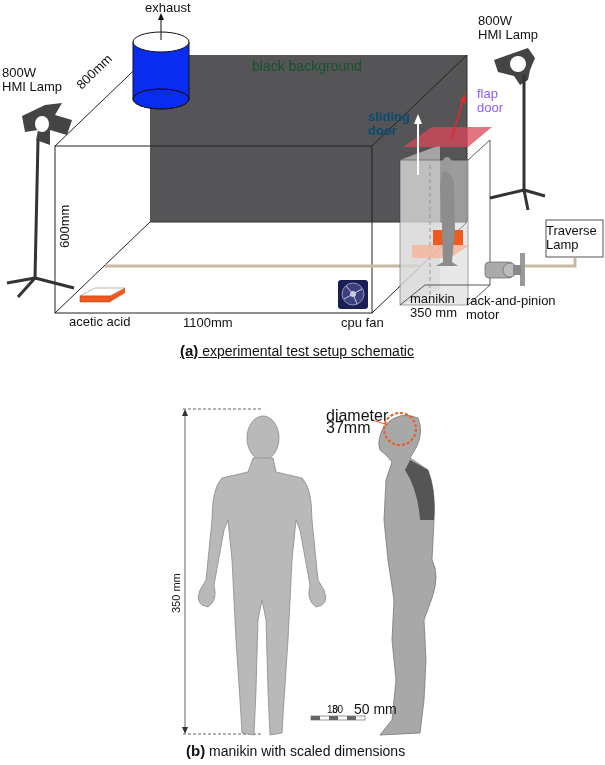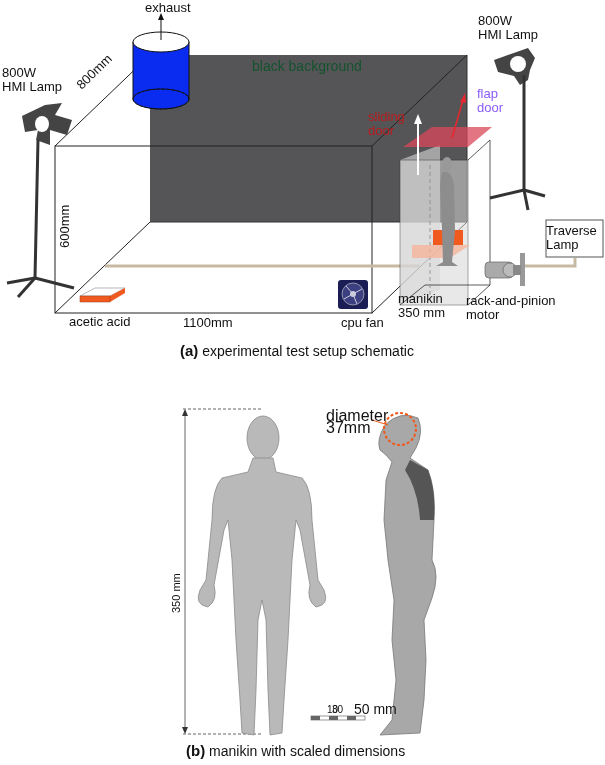--- a/index.html
+++ b/index.html
@@ -144,42 +144,42 @@
 </div>
 <div class="lbl c" style="left:478px;top:14px;width:90px;">
   <div>800W</div>
   <div>HMI Lamp</div>
 </div>
 <div class="lbl" style="left:74px;top:82px;transform:rotate(-44deg);transform-origin:left top;">800mm</div>
 <div class="lbl" style="left:58px;top:248px;transform:rotate(-90deg);transform-origin:left top;">600mm</div>
 <div class="lbl" style="left:183px;top:316px;">1100mm</div>
 <div class="lbl" style="left:69px;top:315px;">acetic acid</div>
 <div class="lbl" style="left:341px;top:316px;">cpu fan</div>
-<div class="lbl" style="left:398px;top:292px;">
+<div class="lbl" style="left:410px;top:292px;">
   <div>manikin</div>
   <div>350 mm</div>
 </div>
 <div class="lbl c" style="left:466px;top:294px;width:100px;">
   <div>rack-and-pinion</div>
   <div>motor</div>
 </div>
 <div class="lbl c" style="left:546px;top:224px;width:73px;">
   <div>Traverse</div>
   <div>Lamp</div>
 </div>
-<div class="lbl c" style="left:368px;top:110px;width:44px;color:#b91c1c;">
+<div class="lbl c" style="left:368px;top:110px;width:44px;color:#0c4a6e;font-weight:bold;">
   <div>sliding</div>
   <div>door</div>
 </div>
 <div class="lbl c" style="left:447px;top:87px;width:30px;color:#8b5cf6;margin-left:30px;">
   <div>flap</div>
   <div>door</div>
 </div>
 
-<div class="cap" style="left:180px;top:342px;">
+<div class="cap" style="left:180px;top:342px;text-decoration:underline;">
   <b>(a)</b>
   <span>experimental test setup schematic</span>
 </div>
 
 <div class="lbl" style="left:169px;top:613px;font-size:11px;transform:rotate(-90deg);transform-origin:left top;">350 mm</div>
 <div class="lbl c" style="left:326px;top:410px;width:48px;font-size:16px;line-height:12px;">
   <div>diameter</div>
   <div>37mm</div>
 </div>
 <div class="lbl" style="left:327px;top:703px;font-size:10px;">10</div>

